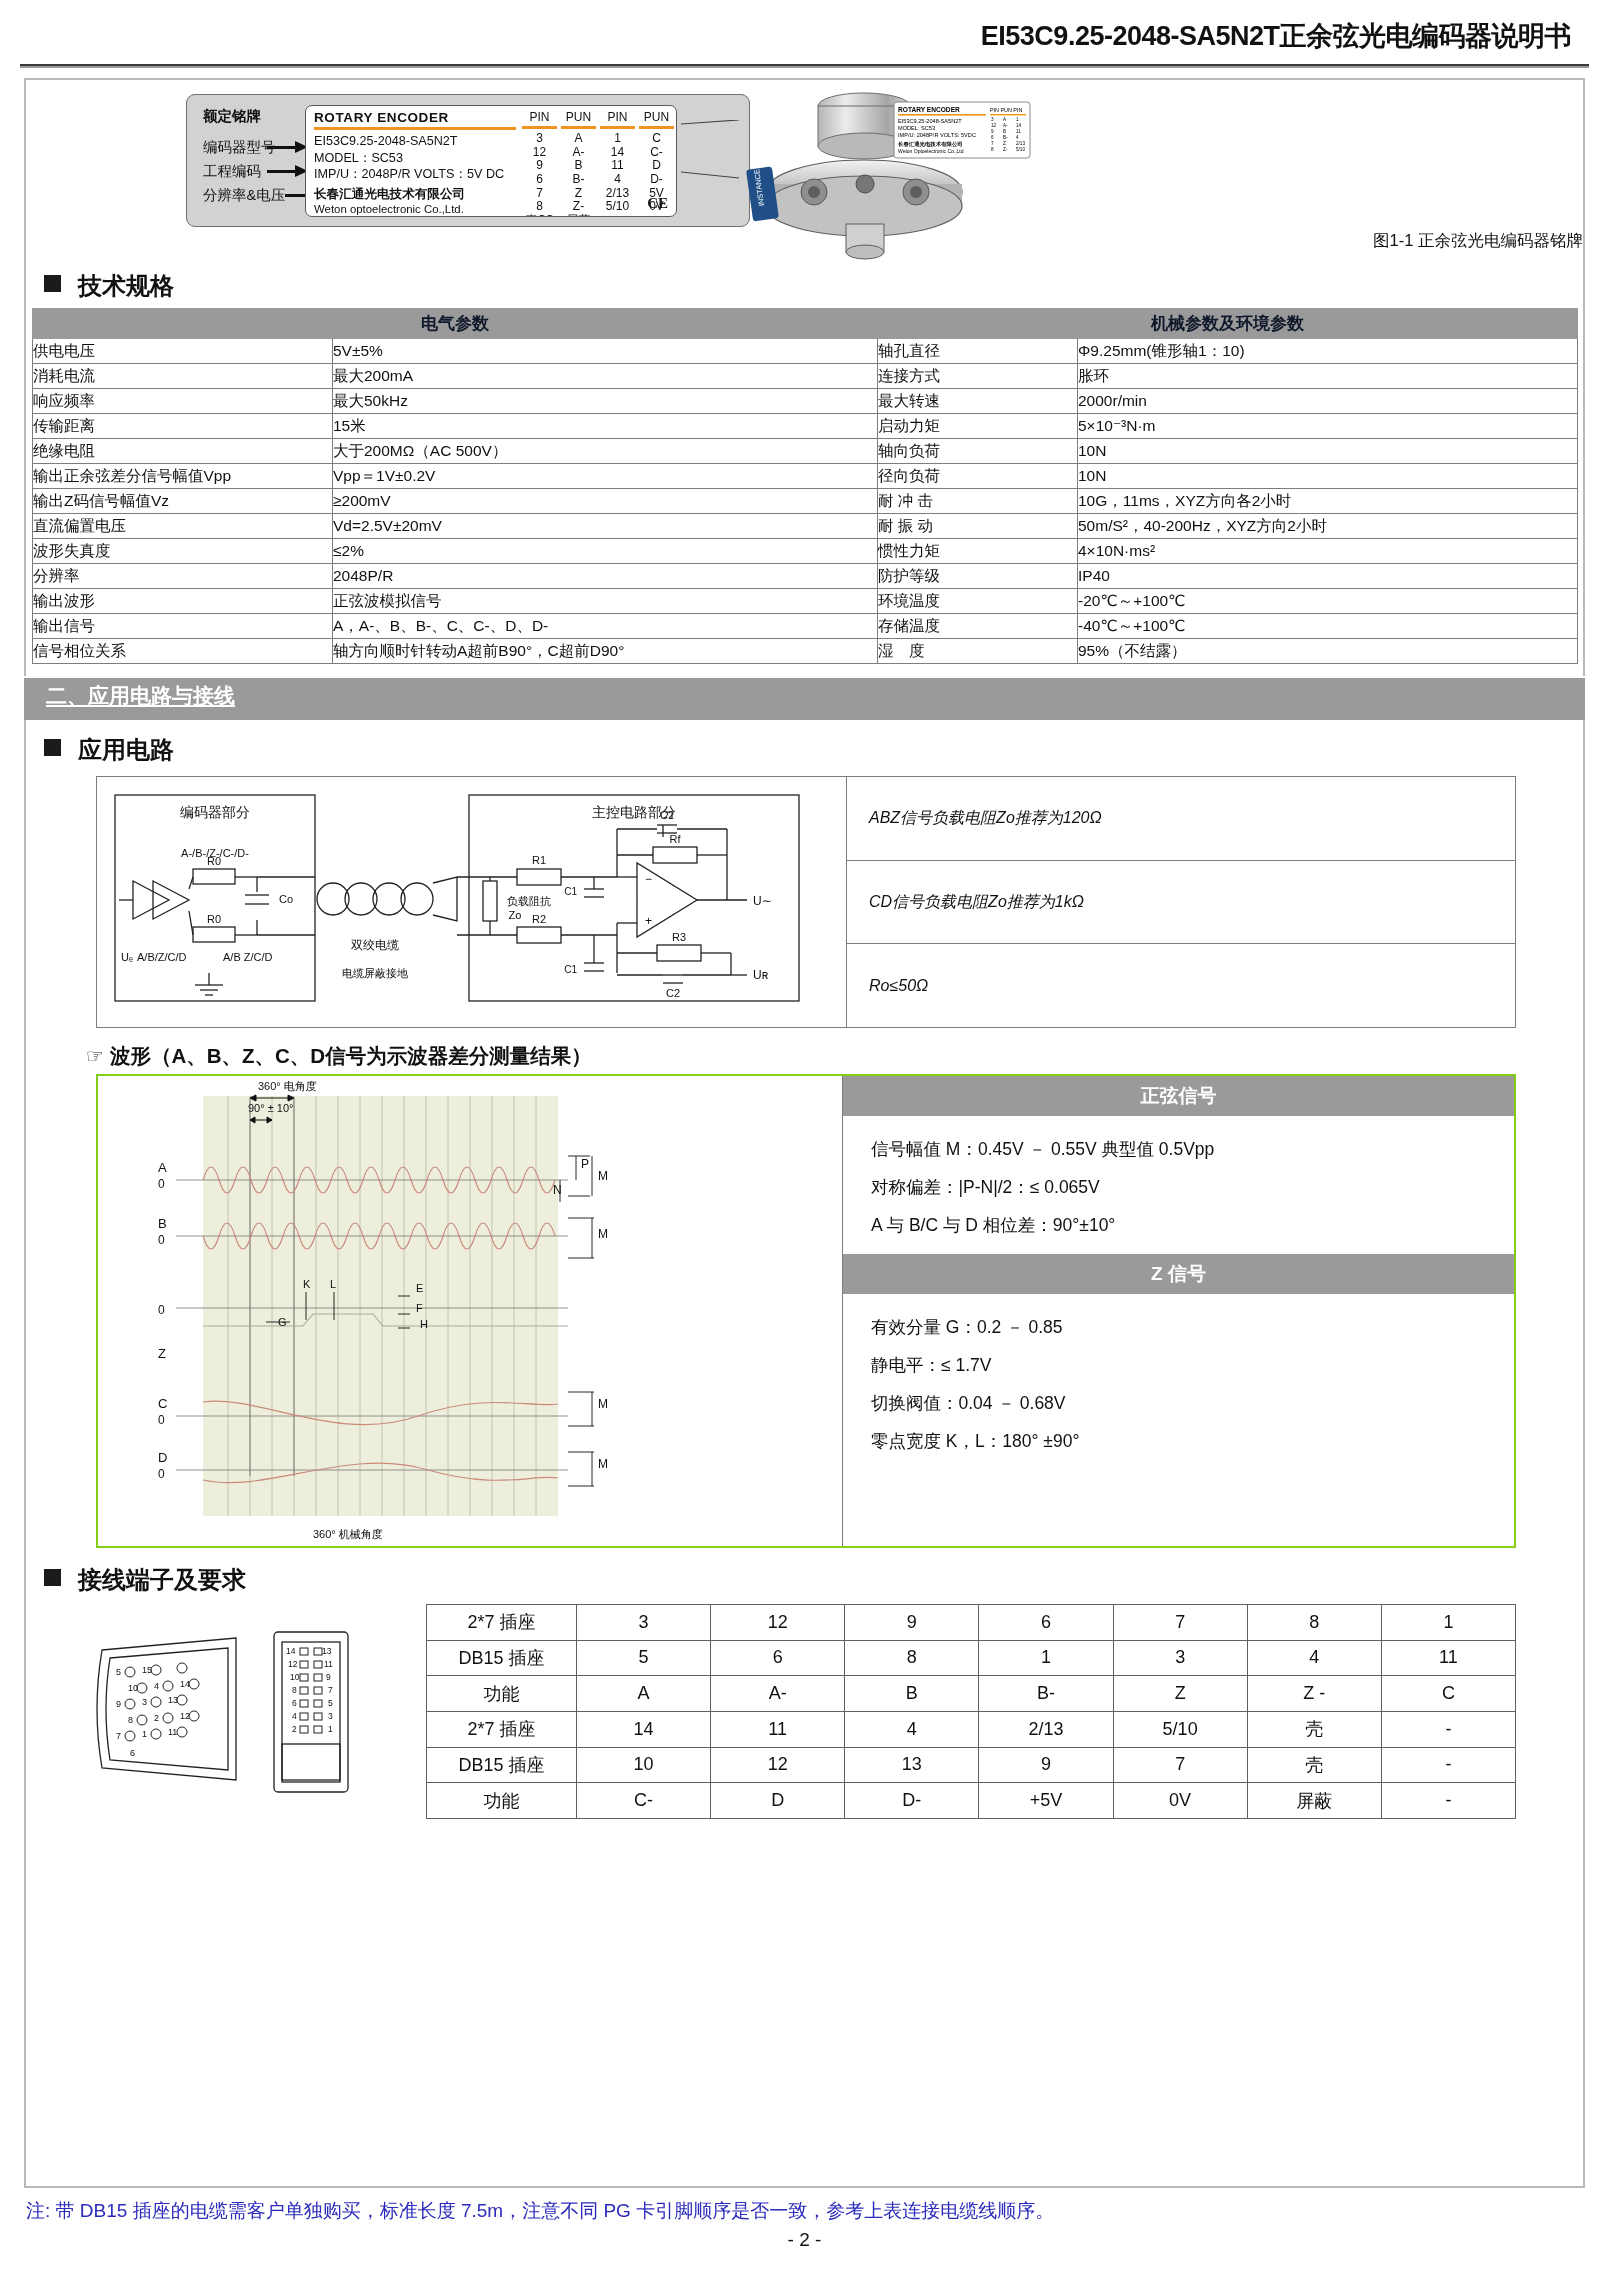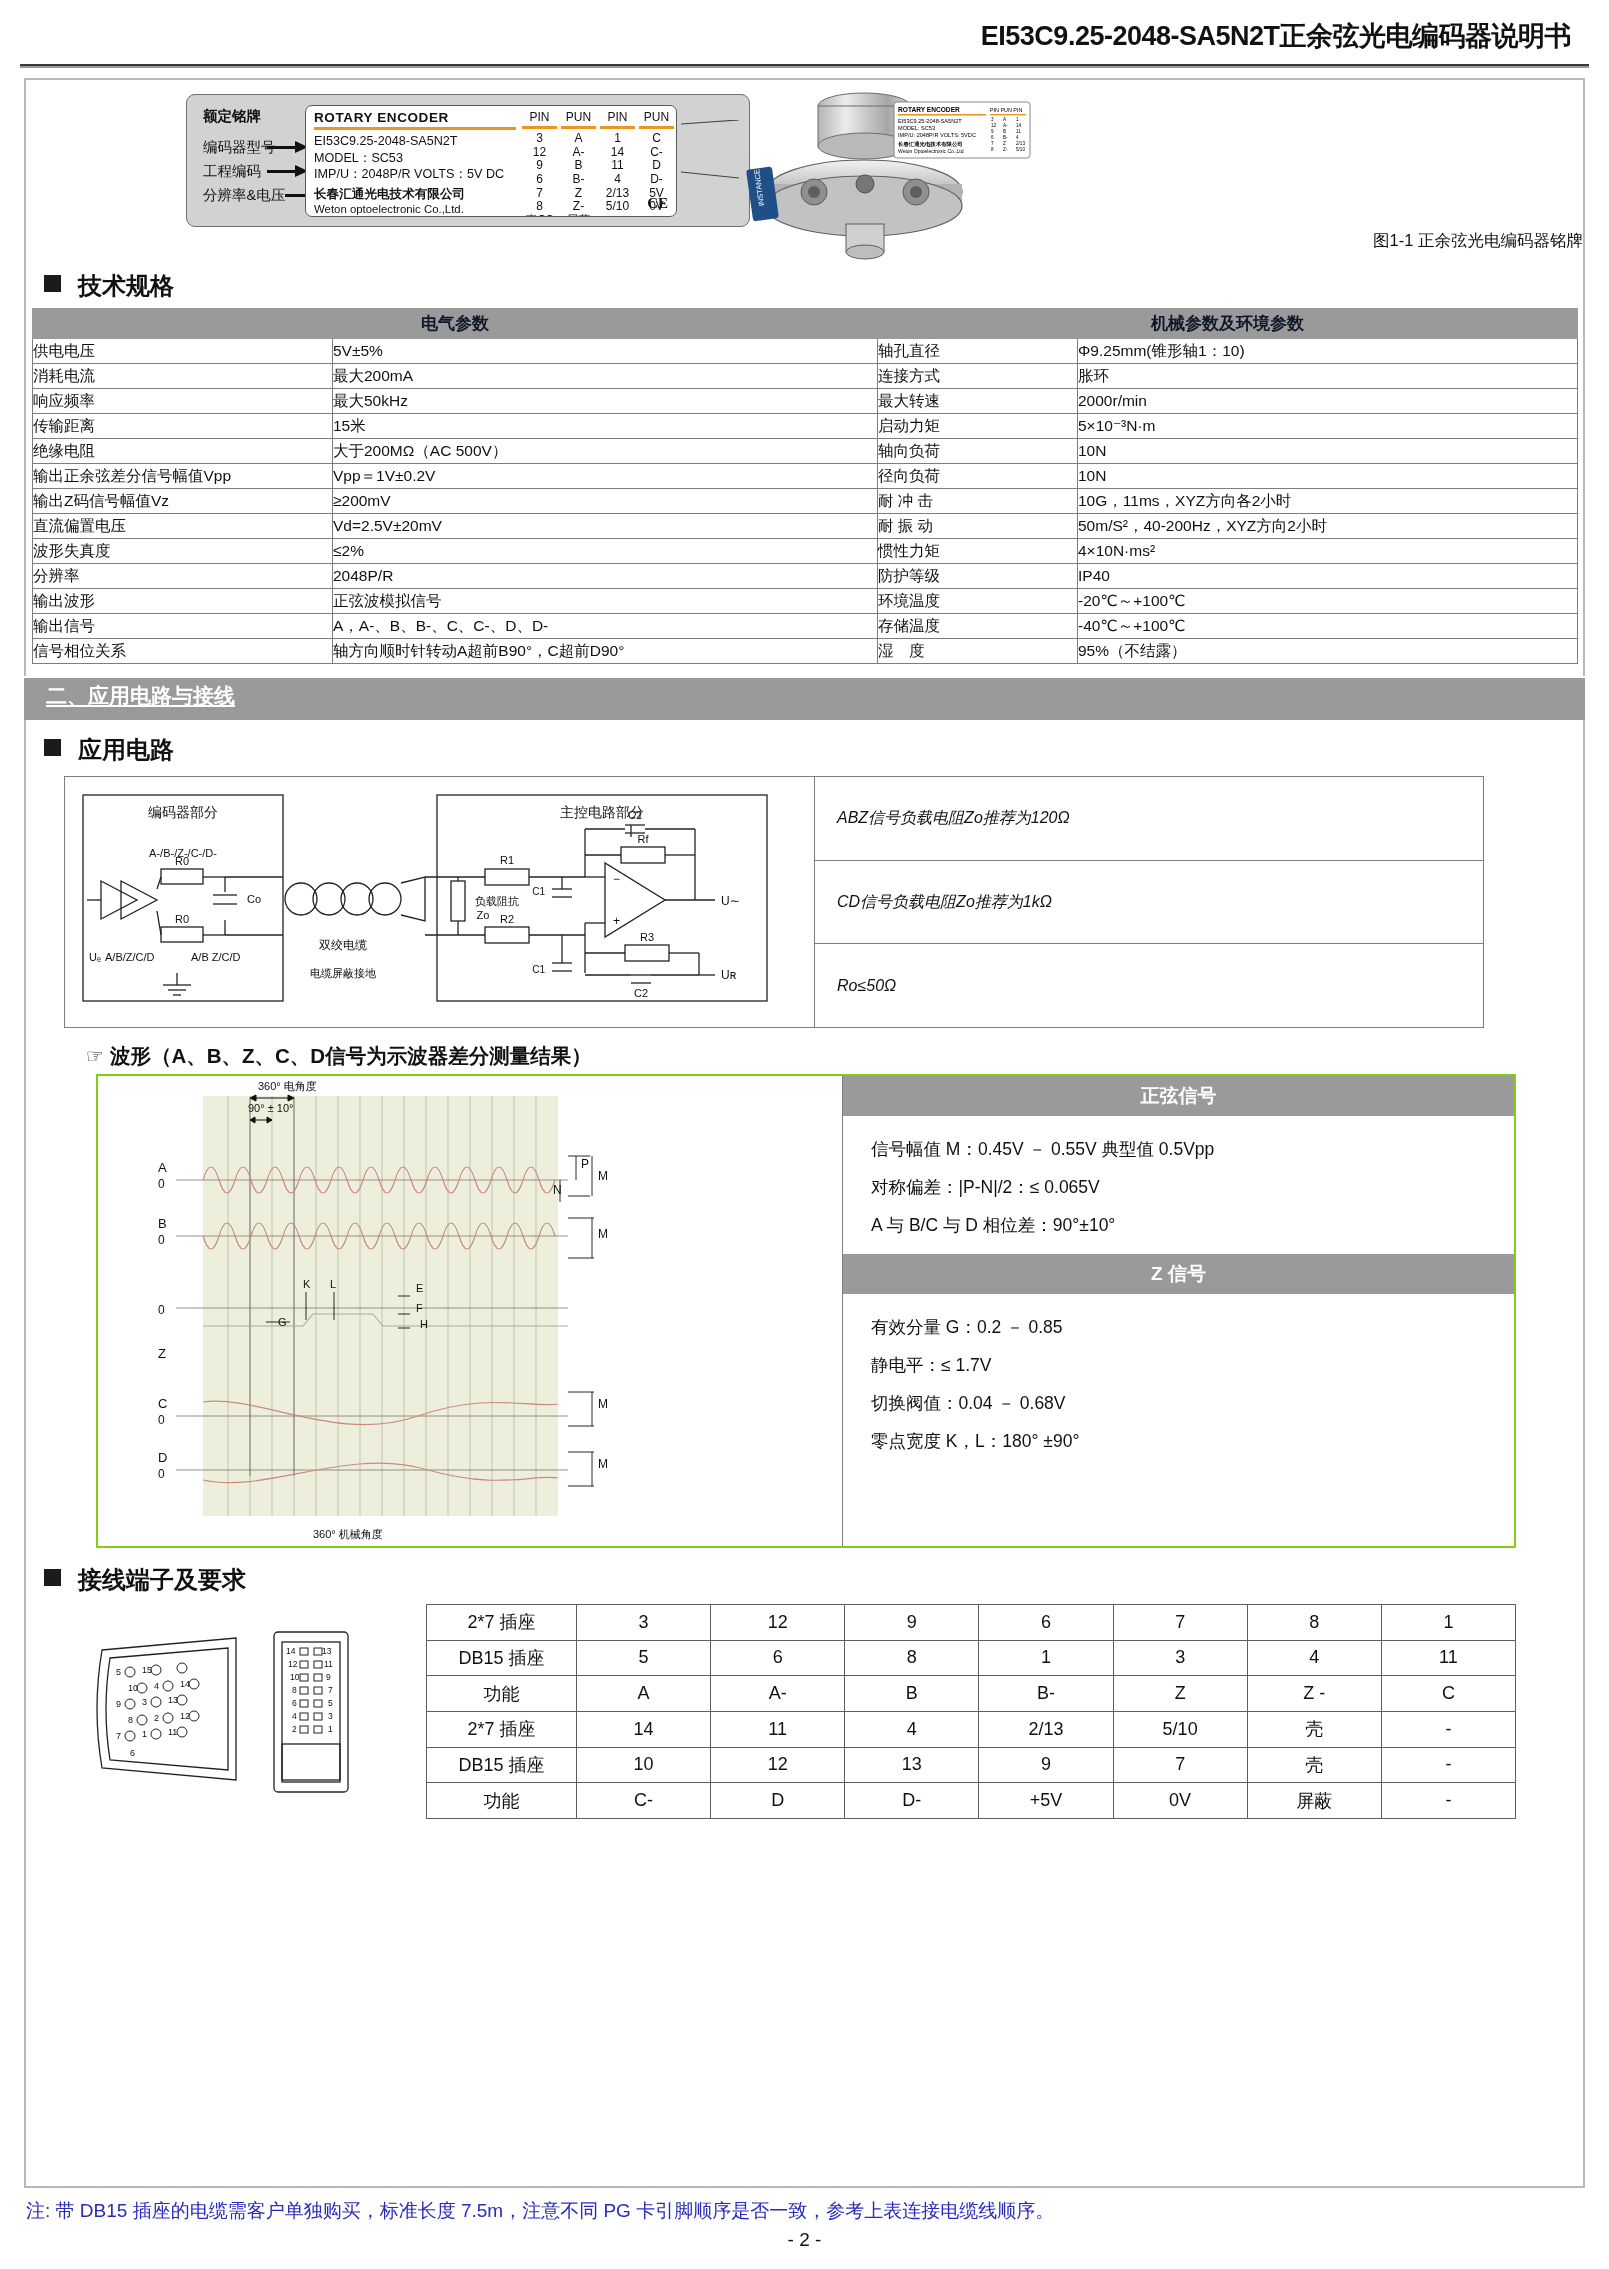--- a/index.html
+++ b/index.html
@@ -75,21 +75,21 @@
 
   
   table.spec { border-collapse:collapse; width:1545px; margin:6px 0 0 6px; table-layout:fixed; }
   table.spec th { background:#9a9a9a; color:#0f172a; font-size:17px; font-weight:bold;
                   text-align:center; padding:3px 0; border:1px solid #9a9a9a; }
   table.spec td { border:1px solid #7d7d7d; font-size:15.5px; padding:1px 0;
                   height:25px; line-height:22px; white-space:nowrap; }
   .c1 { width:300px; } .c2 { width:545px; } .c3 { width:200px; } .c4 { width:500px; }
 
   
-  .circ-wrap { display:flex; margin:10px 0 0 38px; width:1420px;
+  .circ-wrap { display:flex; margin:10px 0 0 70px; width:1420px;
                border:1px solid #7d7d7d; }
   .circ-left { width:750px; border-right:1px solid #7d7d7d; position:relative; height:250px; }
   .circ-right { flex:1; display:flex; flex-direction:column; }
   .circ-cell { flex:1; display:flex; align-items:center; padding-left:22px;
                font-size:16px; border-bottom:1px solid #7d7d7d;font-style:italic; }
   .circ-cell:last-child { border-bottom:none; }
 
   .wave-head { margin:14px 0 4px 60px; font-size:20.5px; font-weight:bold; }
   .point { font-size:20px; margin-right:6px; }
 

